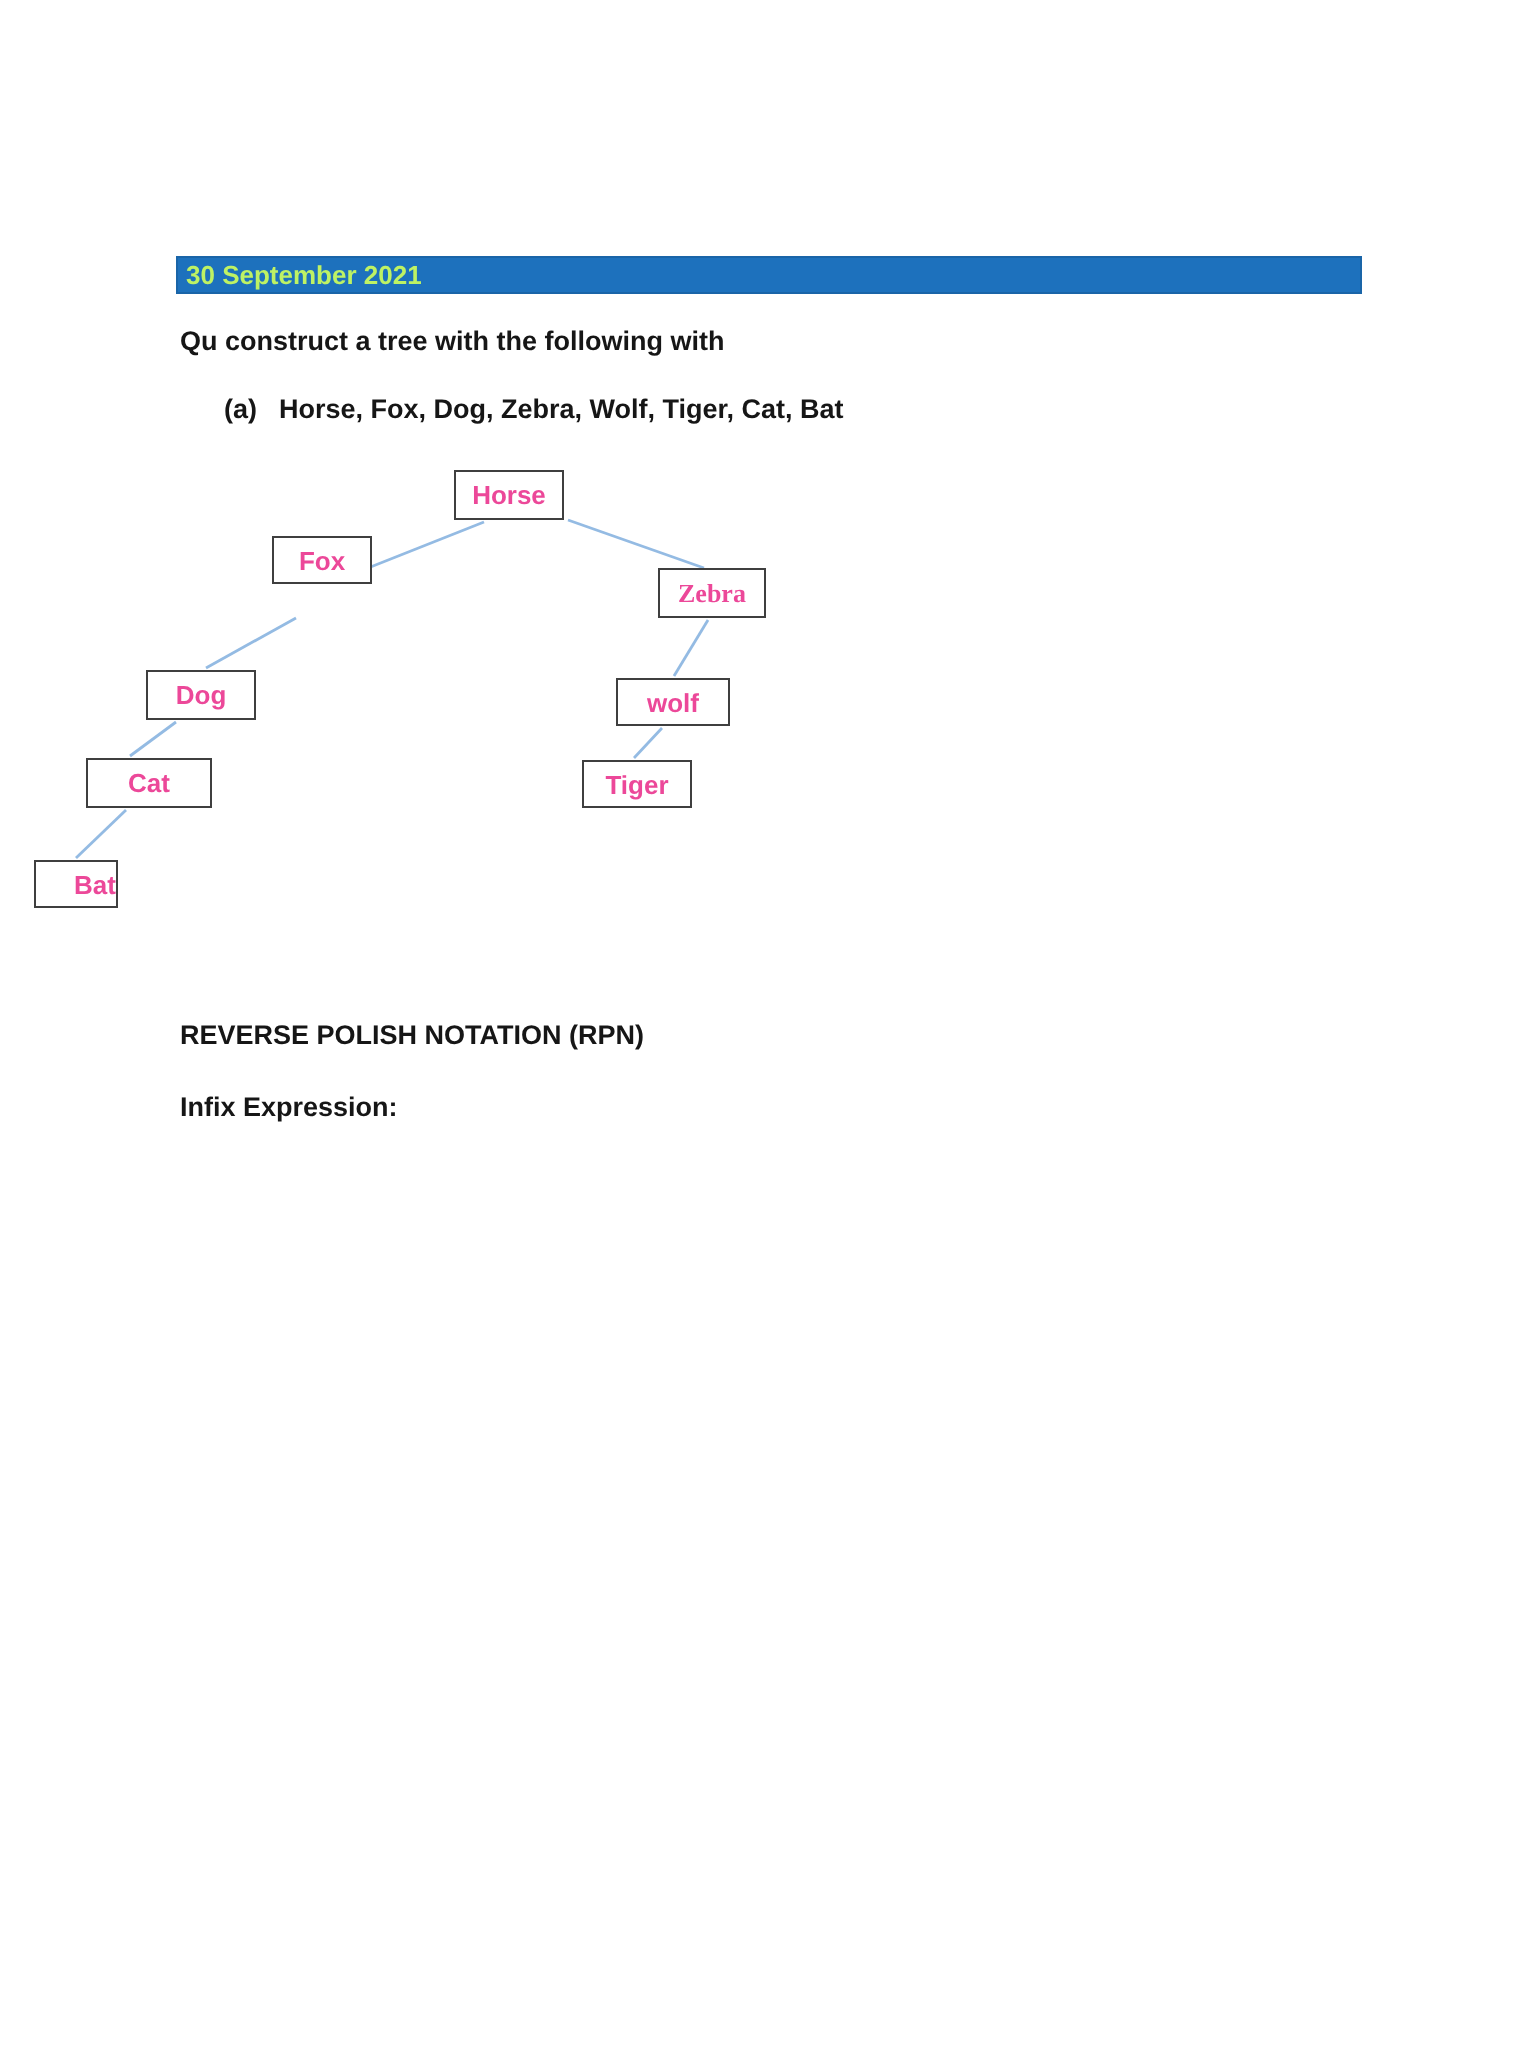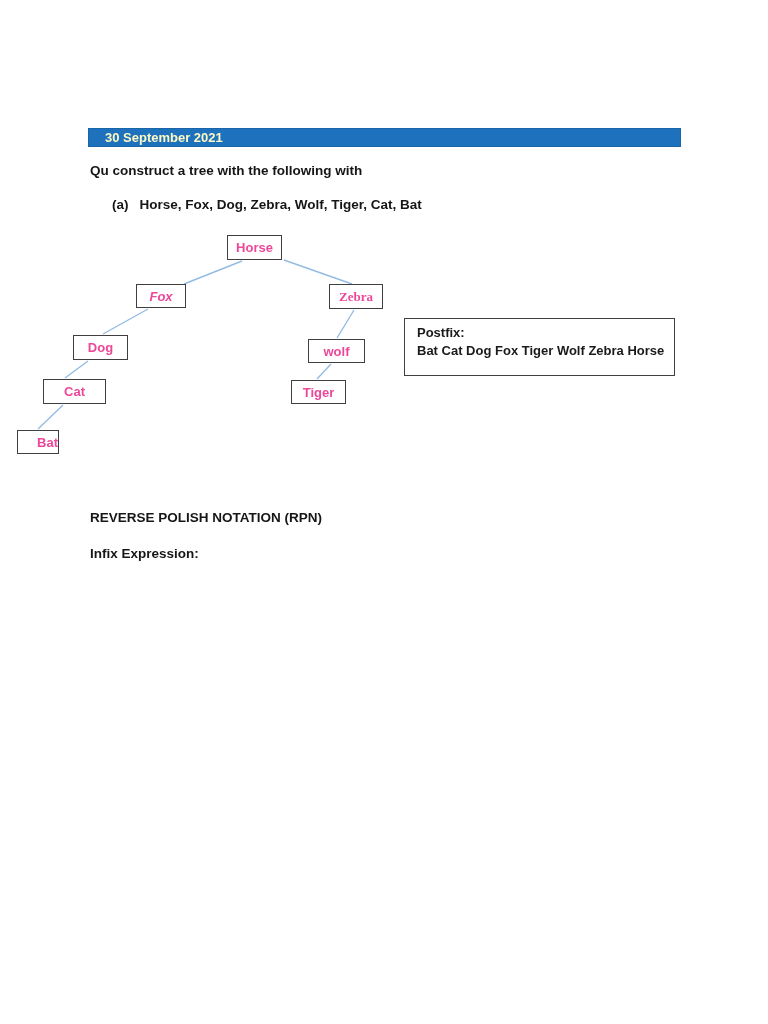--- a/index.html
+++ b/index.html
@@ -12,25 +12,25 @@
     font-family: "Liberation Sans", sans-serif;
     color: #1a1a1a;
     overflow: hidden;
   }
   .date-bar {
     position: absolute;
     left: 88px; top: 128px;
     width: 593px; height: 19px;
     background: #1d71bd;
     border: 1px solid #1a65a8;
-    color: #fef9c3;
+    color: #bef264;
     font-size: 13px;
     font-weight: bold;
     line-height: 17px;
-    padding-left: 16px;
+    padding-left: 4px;
   }
   .intro-line {
     position: absolute;
     left: 90px; top: 163px;
     font-size: 13.5px;
     font-weight: bold;
     color: #161616;
   }
   .list-line {
     position: absolute;
@@ -107,21 +107,21 @@
     <line x1="148" y1="309" x2="103" y2="334" stroke="#94bbe3" stroke-width="1.4"></line>
     <line x1="88" y1="361" x2="65" y2="378" stroke="#94bbe3" stroke-width="1.4"></line>
     <line x1="63" y1="405" x2="38" y2="429" stroke="#94bbe3" stroke-width="1.4"></line>
     <line x1="354" y1="310" x2="337" y2="338" stroke="#94bbe3" stroke-width="1.4"></line>
     <line x1="331" y1="364" x2="317" y2="379" stroke="#94bbe3" stroke-width="1.4"></line>
   </svg>
 
   <div class="tree-node" style="left:227px; top:235px; width:55px; height:25px;">
     <span>Horse</span>
   </div>
-  <div class="tree-node" style="left:136px; top:284px; width:50px; height:24px;font-style:italic;">
+  <div class="tree-node" style="left:136px; top:268px; width:50px; height:24px;">
     <span>Fox</span>
   </div>
   <div class="tree-node" style="left:329px; top:284px; width:54px; height:25px;font-family:Liberation Serif, serif;">
     <span>Zebra</span>
   </div>
   <div class="tree-node" style="left:73px; top:335px; width:55px; height:25px;text-align:right;">
     <span>Dog</span>
   </div>
   <div class="tree-node" style="left:308px; top:339px; width:57px; height:24px;">
     <span>wolf</span>
@@ -129,22 +129,18 @@
   <div class="tree-node" style="left:43px; top:379px; width:63px; height:25px;">
     <span>Cat</span>
   </div>
   <div class="tree-node" style="left:291px; top:380px; width:55px; height:24px;">
     <span>Tiger</span>
   </div>
   <div class="tree-node" style="left:17px; top:430px; width:42px; height:24px;padding-left:19px;">
     <span>Bat</span>
   </div>
 
-  <div class="postfix-box">
-    <div>Postfix:</div>
-    <div>Bat Cat Dog Fox Tiger Wolf Zebra Horse</div>
-  </div>
 
   <div class="rpn-heading">REVERSE POLISH NOTATION (RPN)</div>
 
   <div class="infix-label">Infix Expression:</div>
 
 </div>
 
 </body></html>

